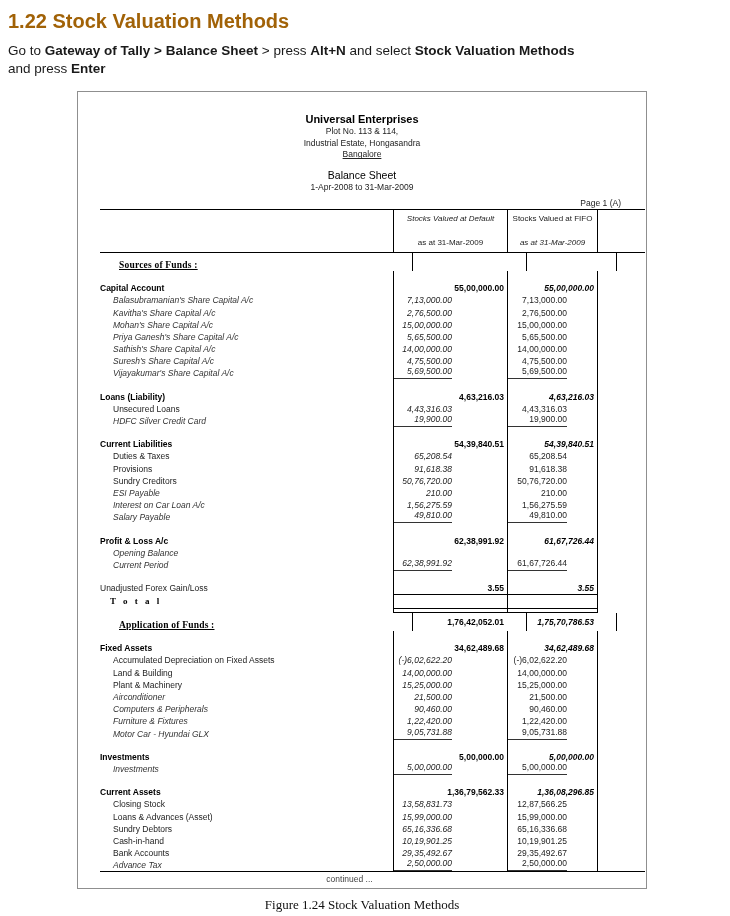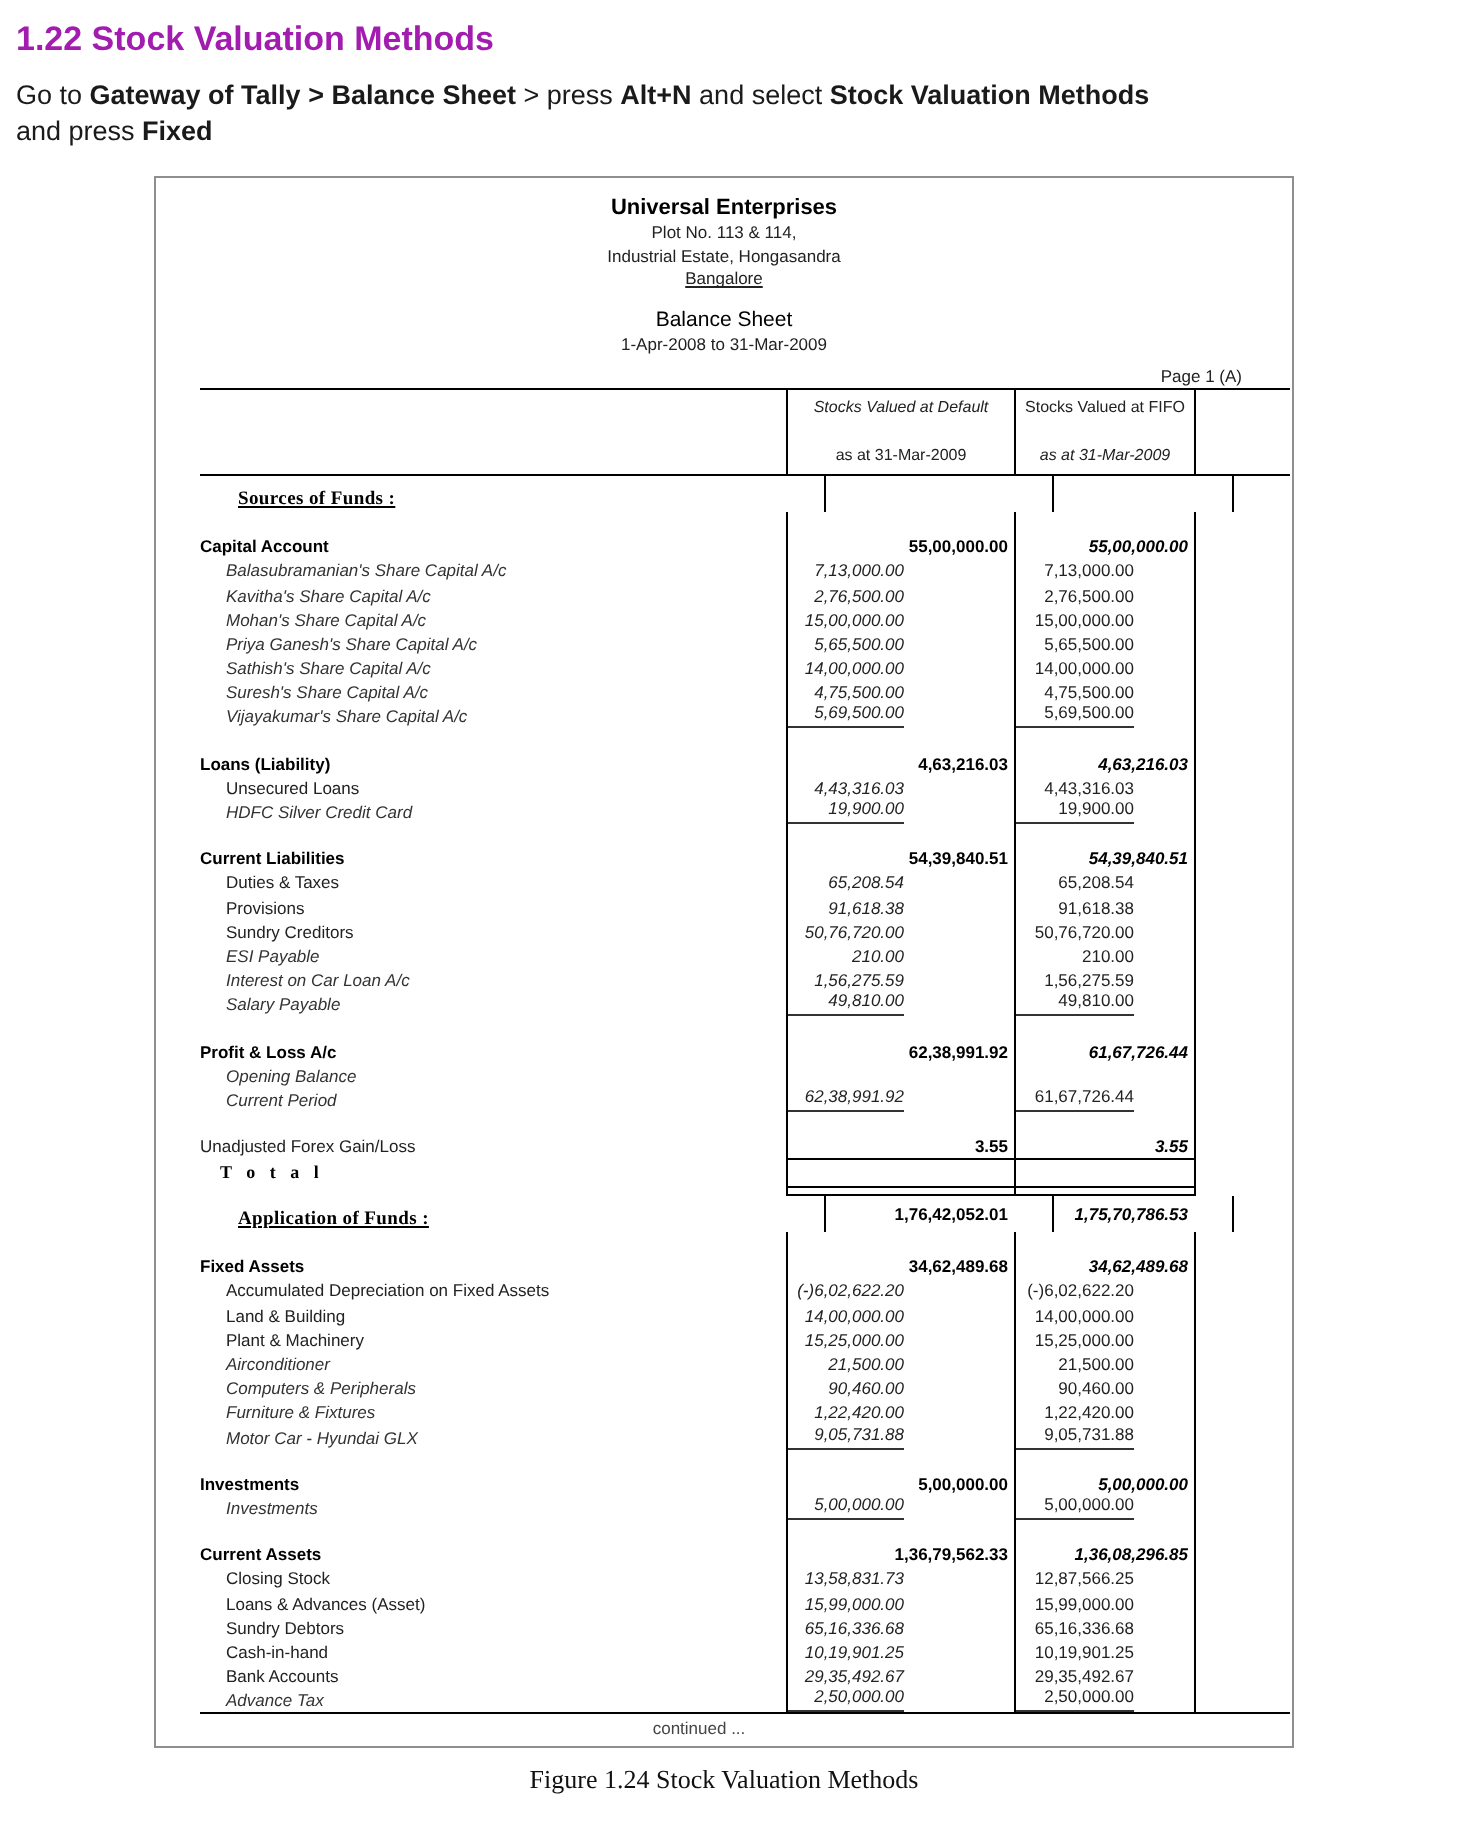--- a/index.html
+++ b/index.html
@@ -1,21 +1,21 @@
 <!DOCTYPE html>
 <html><head>
 <meta charset="utf-8">
 <style>
   html,body{margin:0;padding:0;background:#fff;}
   body{width:730px;height:916px;font-family:"Liberation Sans",sans-serif;color:#111;position:relative;overflow:hidden;}
 
-  .doc-heading{font-size:17px;font-weight:bold;color:#a21caf;margin:10px 0 9px 8px;}
+  .doc-heading{font-size:20px;font-weight:bold;color:#a16207;margin:10px 0 9px 8px;}
   .instruction{font-size:13.5px;line-height:1.35;margin:0 8px 13px 8px;color:#1a1a1a;}
 
-  .figure-box{margin-left:77px;width:570px;border:1px solid #8f8f8f;box-sizing:border-box;padding-top:8px;background:#fff;}
+  .figure-box{margin-left:77px;width:570px;border:1px solid #8f8f8f;box-sizing:border-box;padding-top:20px;background:#fff;}
 
   .rpt-header{text-align:center;color:#222;}
   .company{font-size:11px;font-weight:bold;line-height:14px;color:#000;}
   .addr{font-size:8.5px;line-height:11.5px;}
   .city{font-size:8.5px;line-height:11.5px;text-decoration:underline;}
   .rpt-title{font-size:10.5px;font-weight:normal;margin-top:8px;line-height:13px;color:#000;}
   .period{font-size:8.5px;line-height:11px;}
   .page-label{font-size:8.5px;text-align:right;margin-right:25px;margin-top:5px;line-height:11px;color:#222;}
 
   .rpt-table{margin-left:22px;width:545px;border-bottom:1px solid #000;font-size:8.5px;color:#222;}
@@ -56,21 +56,21 @@
   .tr.rule .td-amt{border-bottom:1px solid #000;}
 
   .continued{font-size:8.5px;color:#444;text-align:center;margin-right:25px;line-height:13px;height:13px;margin-top:1px;margin-bottom:2px;}
 
   .caption{margin-left:77px;width:570px;text-align:center;font-family:"Liberation Serif",serif;font-size:13px;color:#111;margin-top:8px;}
 </style>
 </head>
 <body>
 
 <h1 class="doc-heading">1.22 Stock Valuation Methods</h1>
-<p class="instruction" id="instruction"><span>Go to </span><b>Gateway of Tally &gt; Balance Sheet</b><span> &gt; press </span><b>Alt+N</b><span> and select </span><b>Stock Valuation Methods</b><br><span>and press </span><b>Fixed</b></p>
+<p class="instruction" id="instruction"><span>Go to </span><b>Gateway of Tally &gt; Balance Sheet</b><span> &gt; press </span><b>Alt+N</b><span> and select </span><b>Stock Valuation Methods</b><br><span>and press </span><b>Enter</b></p>
 
 <div class="figure-box">
   <div class="rpt-header">
     <div class="company">Universal Enterprises</div>
     <div class="addr">Plot No. 113 &amp; 114,</div>
     <div class="addr">Industrial Estate, Hongasandra</div>
     <div class="city">Bangalore</div>
     <div class="rpt-title">Balance Sheet</div>
     <div class="period">1-Apr-2008 to 31-Mar-2009</div>
   </div>

